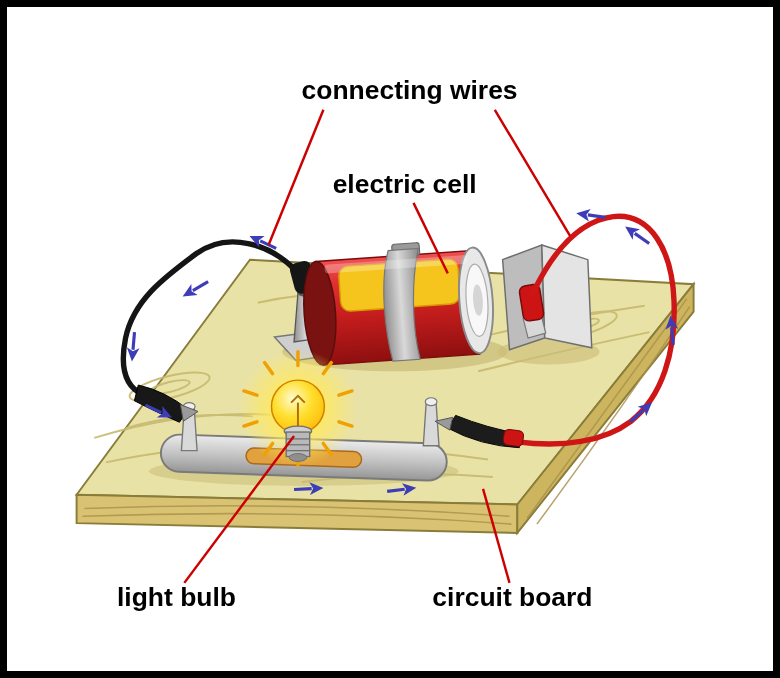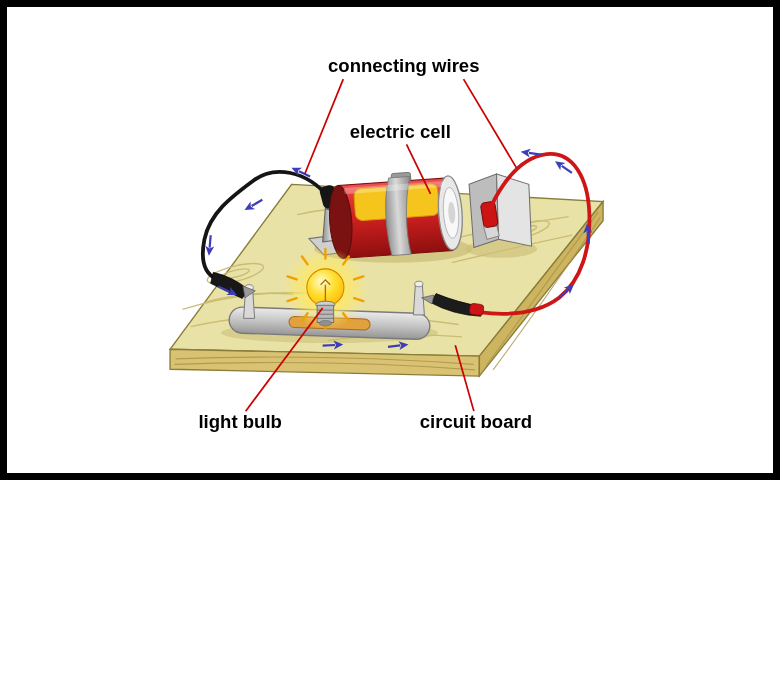--- a/index.html
+++ b/index.html
@@ -1,17 +1,17 @@
 <!DOCTYPE html>
 <html><head>
 <meta charset="utf-8">
 <style>
   html,body{margin:0;padding:0;background:#fff;}
   .frame{
-    width:780px;height:480px;box-sizing:border-box;
+    width:780px;height:678px;box-sizing:border-box;
     border:7px solid #000;background:#fff;position:relative;
     font-family:"Liberation Sans",sans-serif;overflow:hidden;
   }
   .frame svg{position:absolute;left:0;top:0;width:100%;height:100%;}
   text.diagram-label{font-family:"Liberation Sans",sans-serif;font-weight:bold;font-size:27px;fill:#000;}
 </style>
 </head>
 <body>
 
 <div class="frame">

